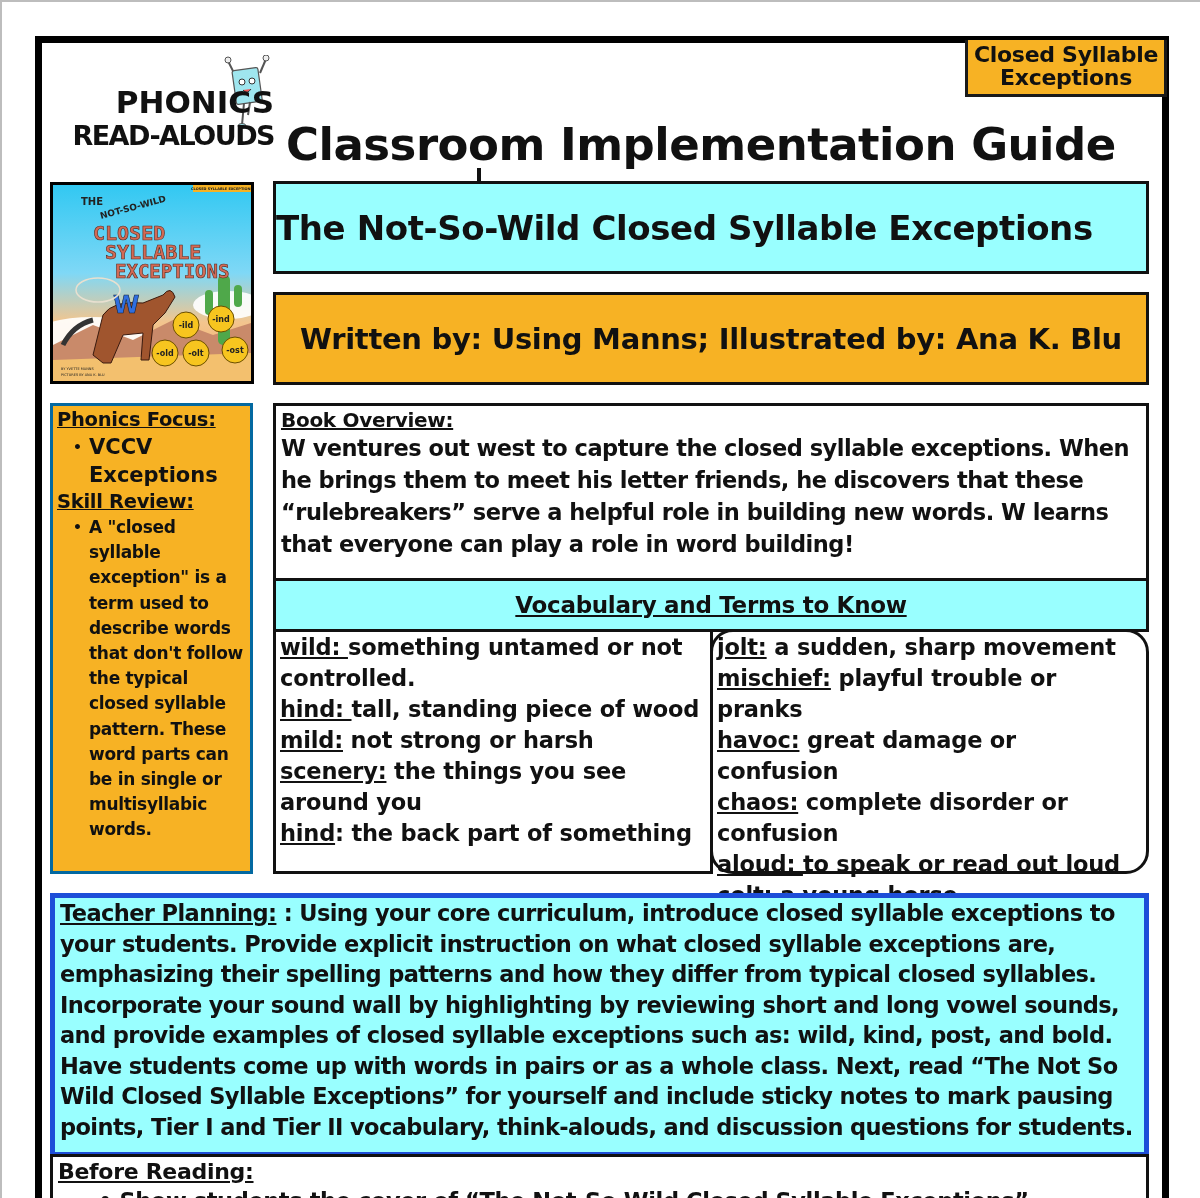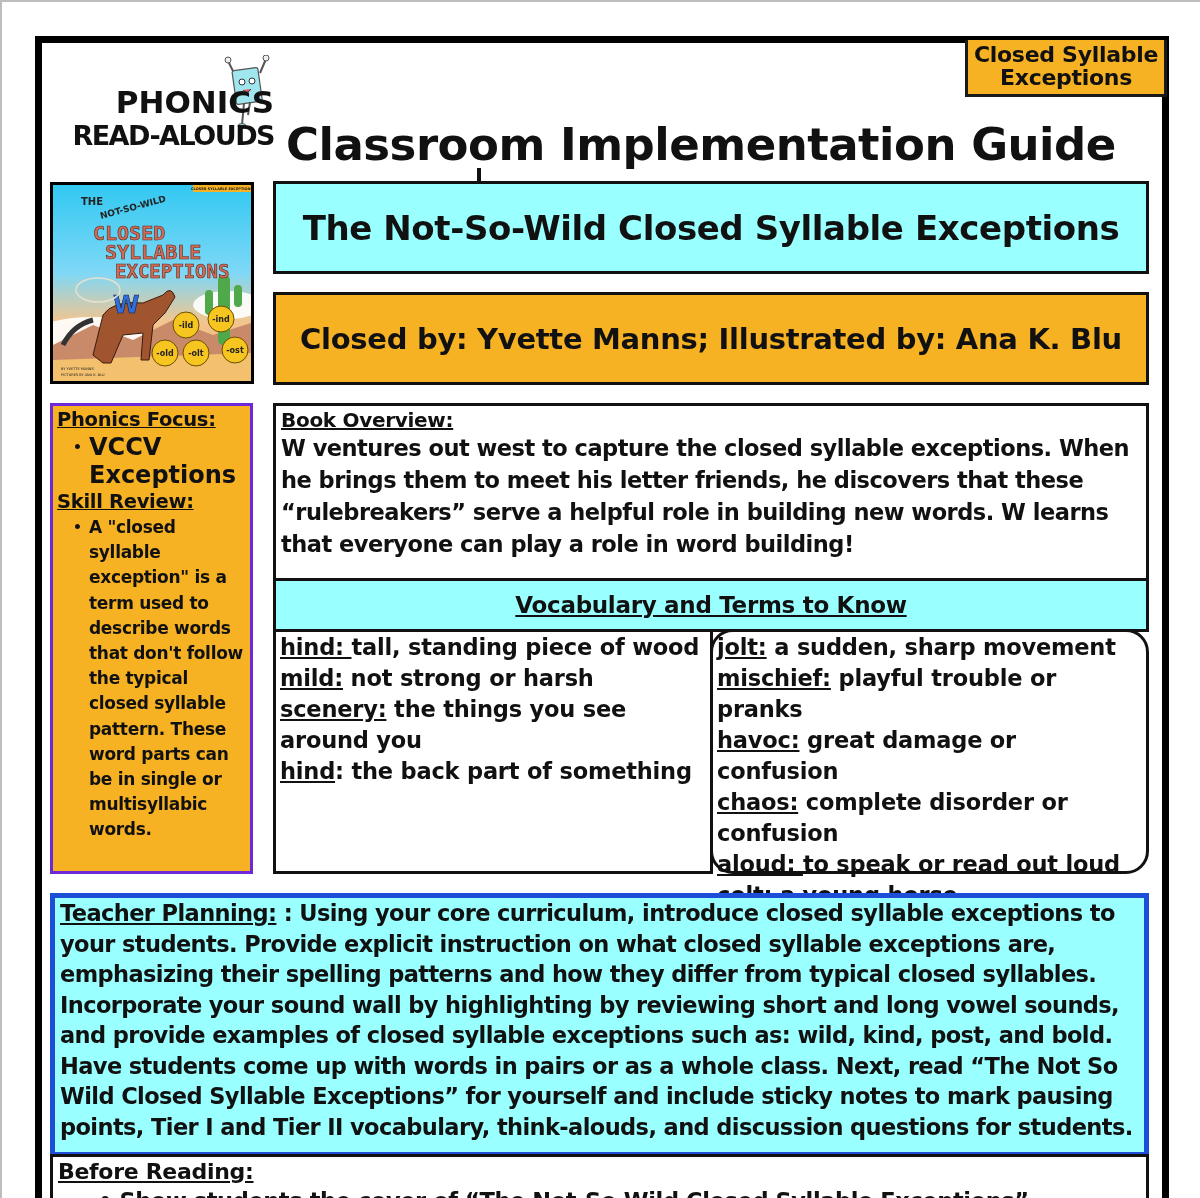--- a/index.html
+++ b/index.html
@@ -19,28 +19,28 @@
   .logo-line2 { font-size: 27px; display: block; letter-spacing: -1.5px; }
   .mascot { position: absolute; left: 170px; top: 0px; width: 50px; height: 75px; }
 
   .main-title { left: 286px; top: 118px; font-size: 45px; font-weight: bold; letter-spacing: -0.5px; white-space: nowrap; }
 
   
   .cover { left: 50px; top: 182px; width: 204px; height: 202px; border: 3px solid #000; background: linear-gradient(#32c8f2 0%, #7fd8f6 45%, #f3c58e 70%, #f0a860 100%); overflow: hidden; }
   .cover-svg { position: absolute; left: 0; top: 0; width: 198px; height: 196px; }
 
   
-  .title-box { left: 273px; top: 181px; width: 876px; height: 93px; background: #99ffff; border: 3px solid #111; display: flex; align-items: center; justify-content: center; font-size: 34px; font-weight: bold; letter-spacing: -0.4px; }
+  .title-box { left: 273px; top: 181px; width: 876px; height: 93px; background: #99ffff; border: 3px solid #111; display: flex; align-items: center; justify-content: flex-start; font-size: 34px; font-weight: bold; letter-spacing: -0.4px; }
   .connector { left: 477px; top: 168px; width: 4px; height: 15px; background: #111; }
 
   
   .author-box { left: 273px; top: 292px; width: 876px; height: 93px; background: #f7b224; border: 3px solid #111; display: flex; align-items: center; justify-content: center; font-size: 29px; font-weight: bold; letter-spacing: -0.3px; }
 
   
-  .side { left: 50px; top: 403px; width: 203px; height: 471px; background: #f7b224; border: 3px solid #6d28d9; padding: 1px 4px; font-weight: bold; font-size: 18.5px; line-height: 25px; }
+  .side { left: 50px; top: 403px; width: 203px; height: 471px; background: #f7b224; border: 3px solid #0369a1; padding: 1px 4px; font-weight: bold; font-size: 18.5px; line-height: 25px; }
   .side h3 { font-size: 19.5px; text-decoration: underline; font-weight: bold; line-height: 26px; letter-spacing: -0.3px; }
   .side ul { list-style: none; padding-left: 14px; }
   .side li { position: relative; padding-left: 18px; }
   .side li::before { content: "•"; position: absolute; left: 2px; font-size: 14px; }
   .side .skill-text { font-size: 17px; line-height: 25.2px; letter-spacing: -0.3px; }
 
   
   .overview { left: 273px; top: 403px; width: 876px; height: 178px; border: 3px solid #111; background: #fff; padding: 2px 5px; font-weight: bold; }
   .overview h3 { font-size: 20px; text-decoration: underline; line-height: 24px; letter-spacing: -0.3px; }
   .overview p { font-size: 22.5px; line-height: 32px; letter-spacing: -0.5px; }
@@ -129,44 +129,45 @@
   </svg>
 </div>
 
 <div class="abs connector"></div>
 
 <div class="abs title-box">
   <span>The Not-So-Wild Closed Syllable Exceptions</span>
 </div>
 
 <div class="abs author-box">
-  <span>Closed by: Yvette Manns; Illustrated by: Ana K. Blu</span>
+  <span>Written by: Using Manns; Illustrated by: Ana K. Blu</span>
 </div>
 
 <div class="abs side">
   <h3>Phonics Focus:</h3>
   <ul>
-    <li style="font-size:24px;line-height:28px;width:110px;">VCCV Exceptions</li>
+    <li style="font-size:21px;line-height:28px;width:110px;">VCCV Exceptions</li>
   </ul>
   <h3>Skill Review:</h3>
   <ul>
     <li class="skill-text">A "closed syllable exception" is a term used to describe words that don't follow the typical closed syllable pattern. These word parts can be in single or multisyllabic words.</li>
   </ul>
 </div>
 
 <div class="abs overview">
   <h3>Book Overview:</h3>
   <p>W ventures out west to capture the closed syllable exceptions. When he brings them to meet his letter friends, he discovers that these “rulebreakers” serve a helpful role in building new words. W learns that everyone can play a role in word building!</p>
 </div>
 
 <div class="abs vocab-head">
   <span>Vocabulary and Terms to Know</span>
 </div>
 
 <div class="abs vocab-col vocab-left">
+  <div><span class="term">wild: </span><span>something untamed or not controlled.</span></div>
   <div><span class="term">hind: </span><span>tall, standing piece of wood</span></div>
   <div><span class="term">mild:</span><span> not strong or harsh</span></div>
   <div><span class="term">scenery:</span><span> the things you see around you</span></div>
   <div><span class="term">hind</span><span>: the back part of something</span></div>
 </div>
 
 <div class="abs vocab-col vocab-right">
   <div><span class="term">jolt:</span><span> a sudden, sharp movement</span></div>
   <div><span class="term">mischief:</span><span> playful trouble or pranks</span></div>
   <div><span class="term">havoc:</span><span> great damage or confusion</span></div>

